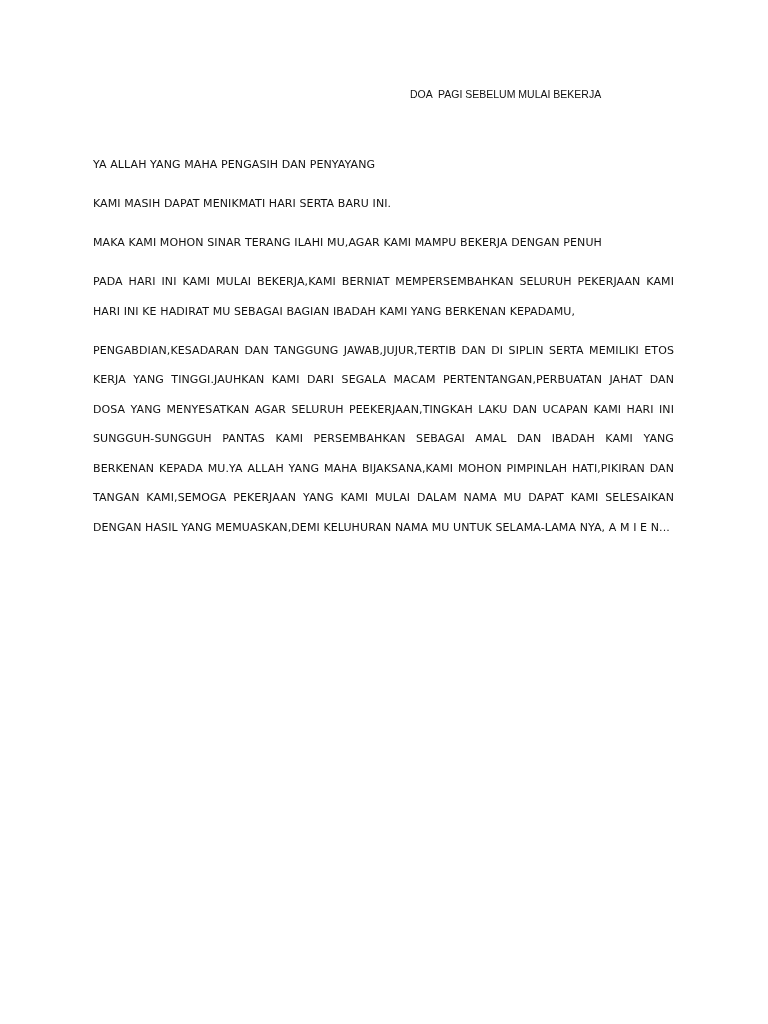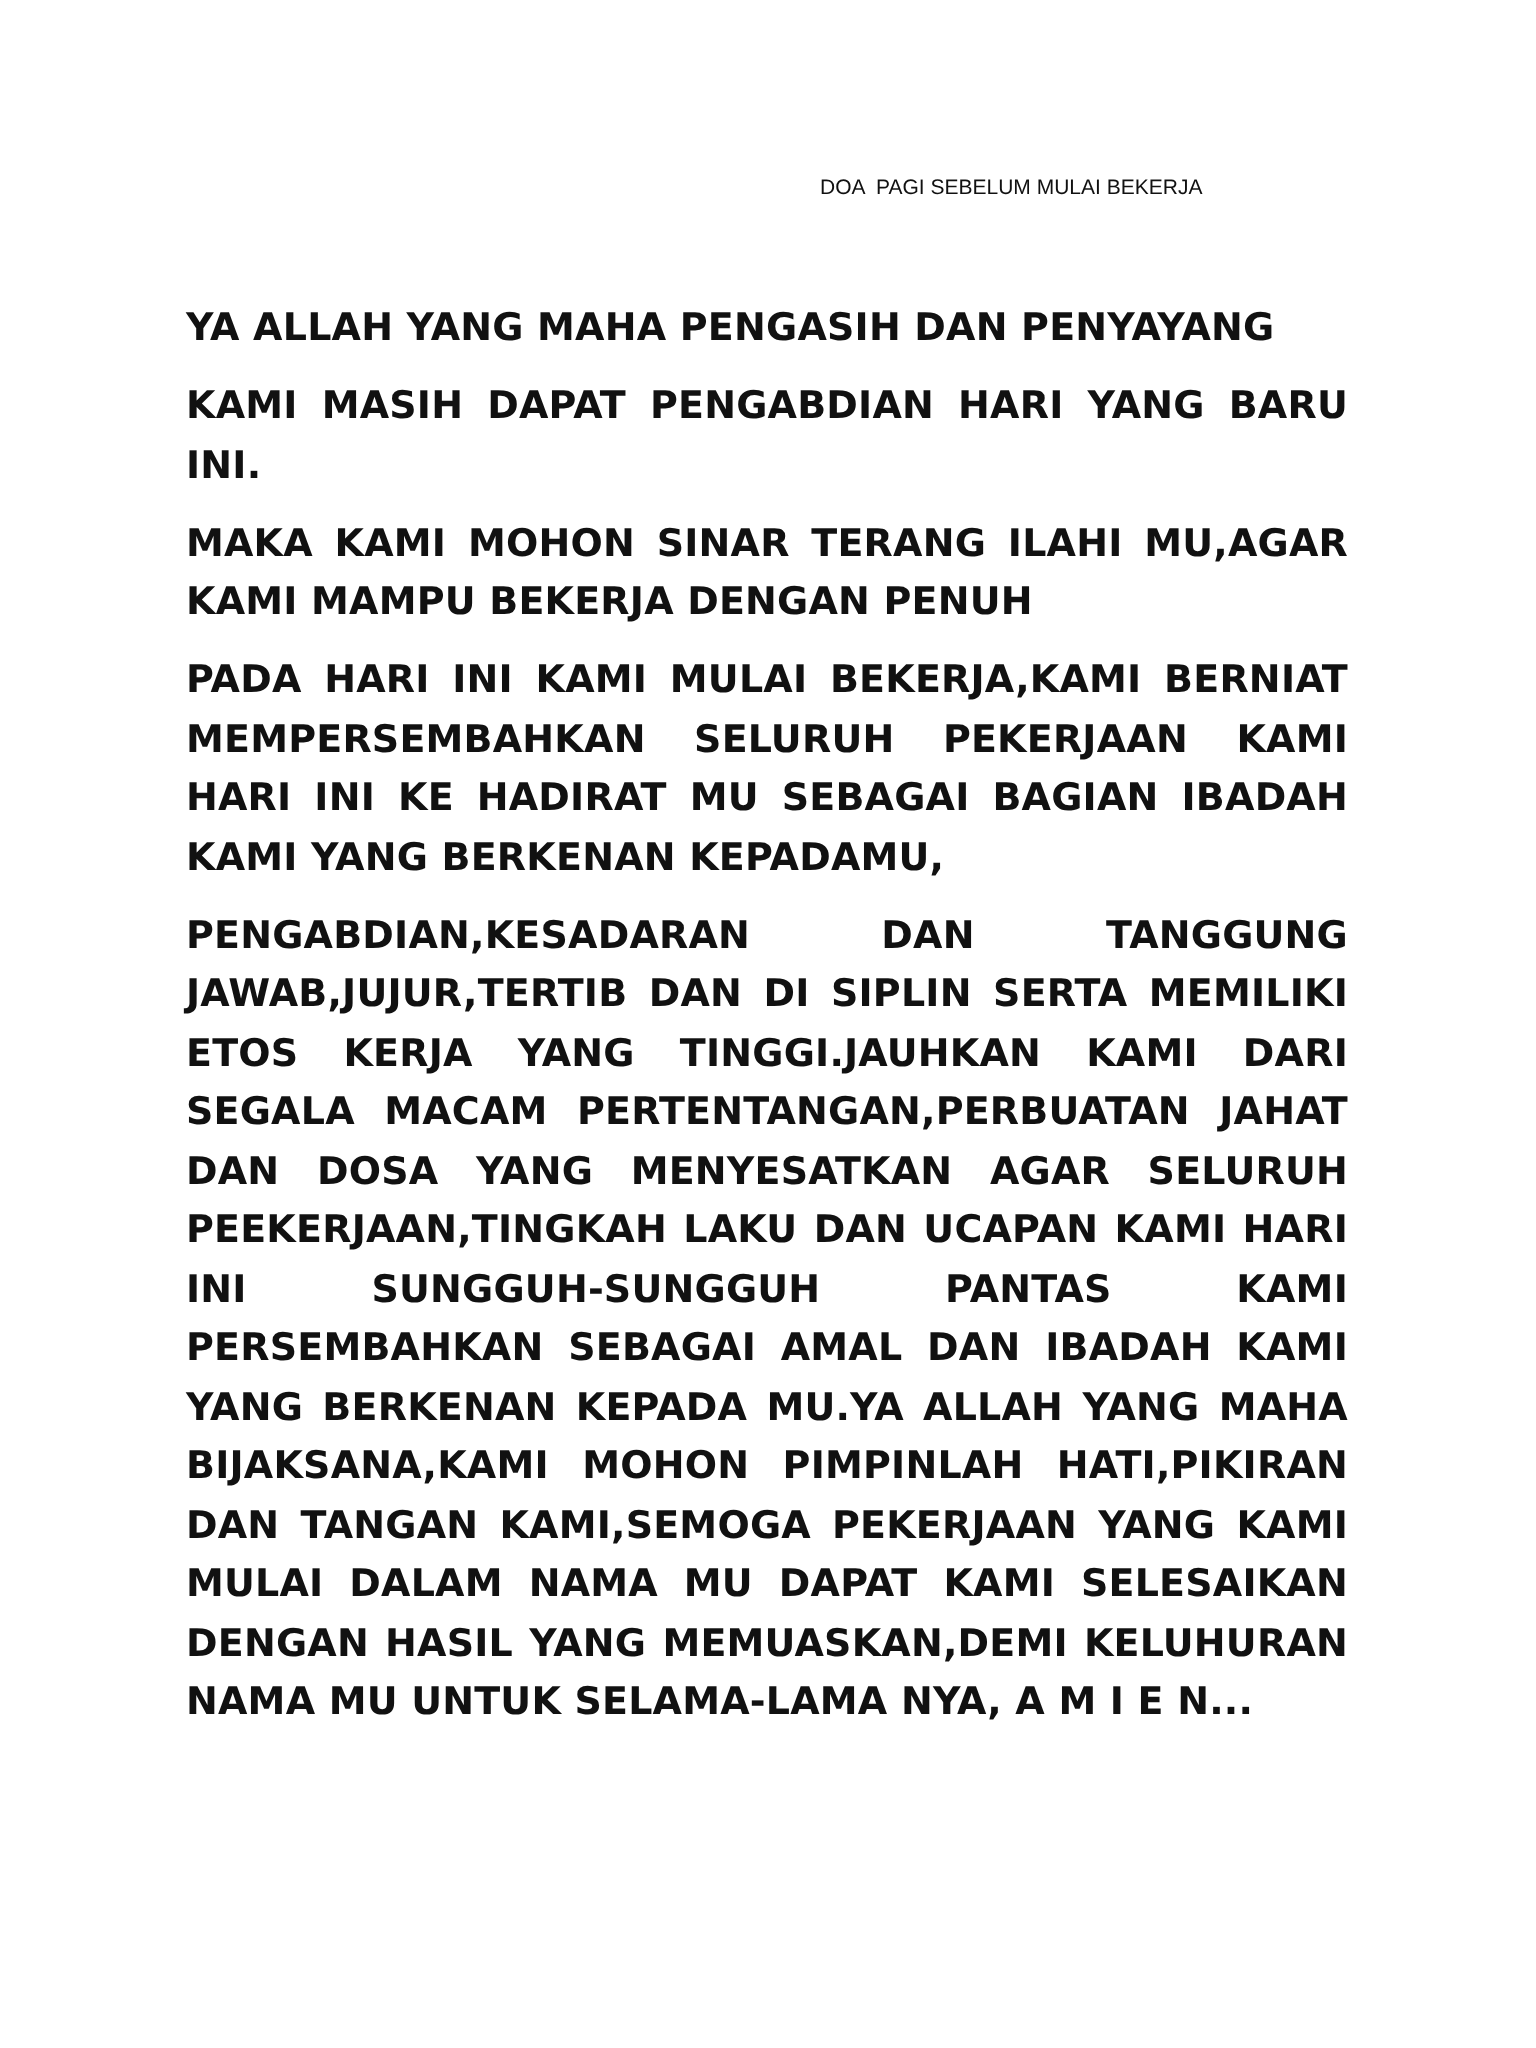--- a/index.html
+++ b/index.html
@@ -7,31 +7,31 @@
     .page { position: absolute; left: 0; top: 0; width: 768px; height: 1024px; background: #fff; }
     .title {
       position: absolute; left: 410px; top: 88px;
       font-family: "Liberation Sans", sans-serif;
       font-size: 10.5px; font-weight: normal; color: #111;
       white-space: pre; letter-spacing: 0px;
     }
     .body {
       position: absolute; left: 93px; top: 150px; width: 581px;
       font-family: "DejaVu Sans", sans-serif;
-      font-weight: bold; font-size: 19px; color: #111;
+      font-weight: normal; font-size: 11px; color: #111;
       line-height: 29.5px;
     }
     .para { margin: 0 0 9.5px 0; text-align: justify; text-align-last: left; word-spacing: 0px; letter-spacing: 0.1px; }
     .para.last { margin-bottom: 0; }
   </style>
 </head>
 <body>
 
 <div class="page">
   <div class="title">DOA  PAGI SEBELUM MULAI BEKERJA</div>
   <div class="body">
     <p class="para">YA ALLAH YANG MAHA PENGASIH DAN PENYAYANG</p>
-    <p class="para">KAMI MASIH DAPAT PENGABDIAN HARI YANG BARU INI.</p>
+    <p class="para">KAMI MASIH DAPAT MENIKMATI HARI SERTA BARU INI.</p>
     <p class="para">MAKA KAMI MOHON SINAR TERANG ILAHI MU,AGAR KAMI MAMPU BEKERJA DENGAN PENUH</p>
     <p class="para">PADA HARI INI KAMI MULAI BEKERJA,KAMI BERNIAT MEMPERSEMBAHKAN SELURUH PEKERJAAN KAMI HARI INI KE HADIRAT MU SEBAGAI BAGIAN IBADAH KAMI YANG BERKENAN KEPADAMU,</p>
     <p class="para last">PENGABDIAN,KESADARAN DAN TANGGUNG JAWAB,JUJUR,TERTIB DAN DI SIPLIN SERTA MEMILIKI ETOS KERJA YANG TINGGI.JAUHKAN KAMI DARI SEGALA MACAM PERTENTANGAN,PERBUATAN JAHAT DAN DOSA YANG MENYESATKAN AGAR SELURUH PEEKERJAAN,TINGKAH LAKU DAN UCAPAN KAMI HARI INI SUNGGUH-SUNGGUH PANTAS KAMI PERSEMBAHKAN SEBAGAI AMAL DAN IBADAH KAMI YANG BERKENAN KEPADA MU.YA ALLAH YANG MAHA BIJAKSANA,KAMI MOHON PIMPINLAH HATI,PIKIRAN DAN TANGAN KAMI,SEMOGA PEKERJAAN YANG KAMI MULAI DALAM NAMA MU DAPAT KAMI SELESAIKAN DENGAN HASIL YANG MEMUASKAN,DEMI KELUHURAN NAMA MU UNTUK SELAMA-LAMA NYA, A M I E N...</p>
   </div>
 </div>
 
 </body></html>

